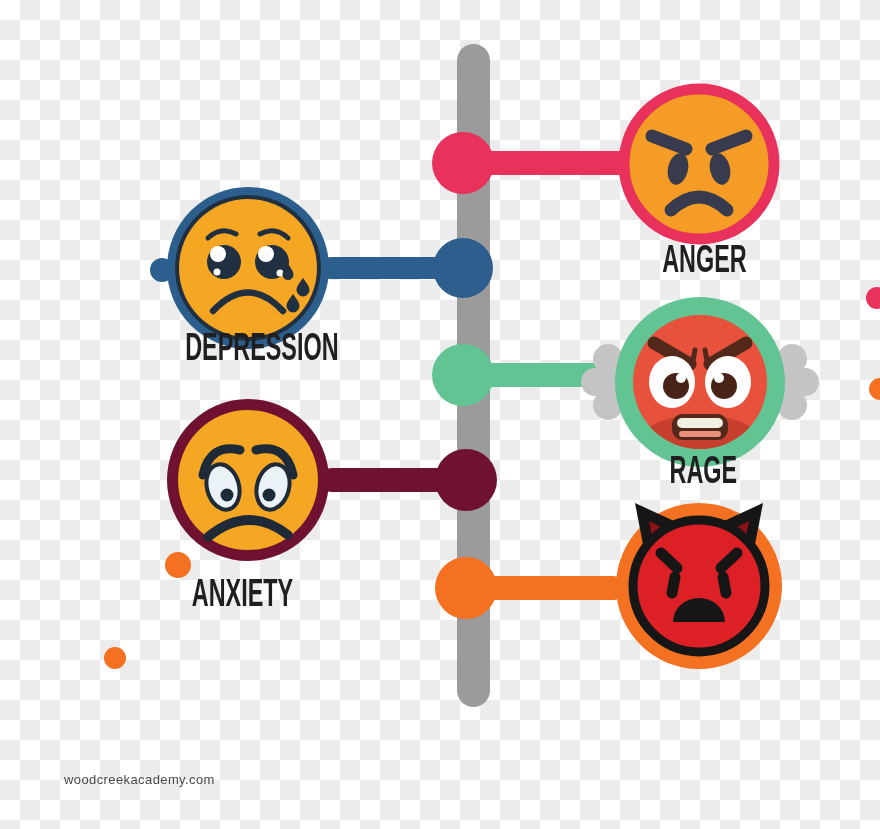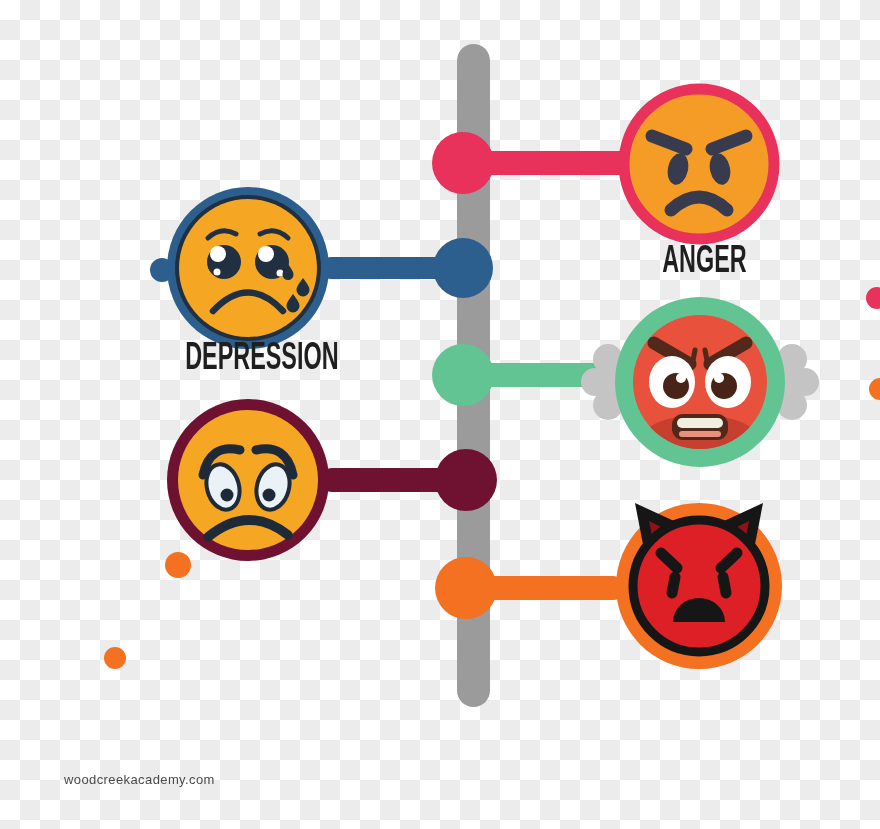--- a/index.html
+++ b/index.html
@@ -136,19 +136,25 @@
     <path d="M52,64 L68,79" stroke="#161616" stroke-width="11" stroke-linecap="round"></path>
     <path d="M66,88 L63,104" stroke="#161616" stroke-width="11" stroke-linecap="round"></path>
     <path d="M128,64 L112,79" stroke="#161616" stroke-width="11" stroke-linecap="round"></path>
     <path d="M114,88 L117,104" stroke="#161616" stroke-width="11" stroke-linecap="round"></path>
     <path d="M64,133 a26,24 0 0 1 52,0 z" fill="#161616"></path>
   </svg>
 
   <div class="label" style="left:594px;top:239px;">
     <span>ANGER</span>
   </div>
-  <div class="label" style="left:134px;top:336px;">
+  <div class="label" style="left:134px;top:327px;">
     <span>DEPRESSION</span>
+  </div>
+  <div class="label" style="left:593px;top:450px;">
+    <span>RAGE</span>
+  </div>
+  <div class="label" style="left:133px;top:573px;">
+    <span>ANXIETY</span>
   </div>
 
   <div class="credit">woodcreekacademy.com</div>
 
 </div>
 
 </body></html>

